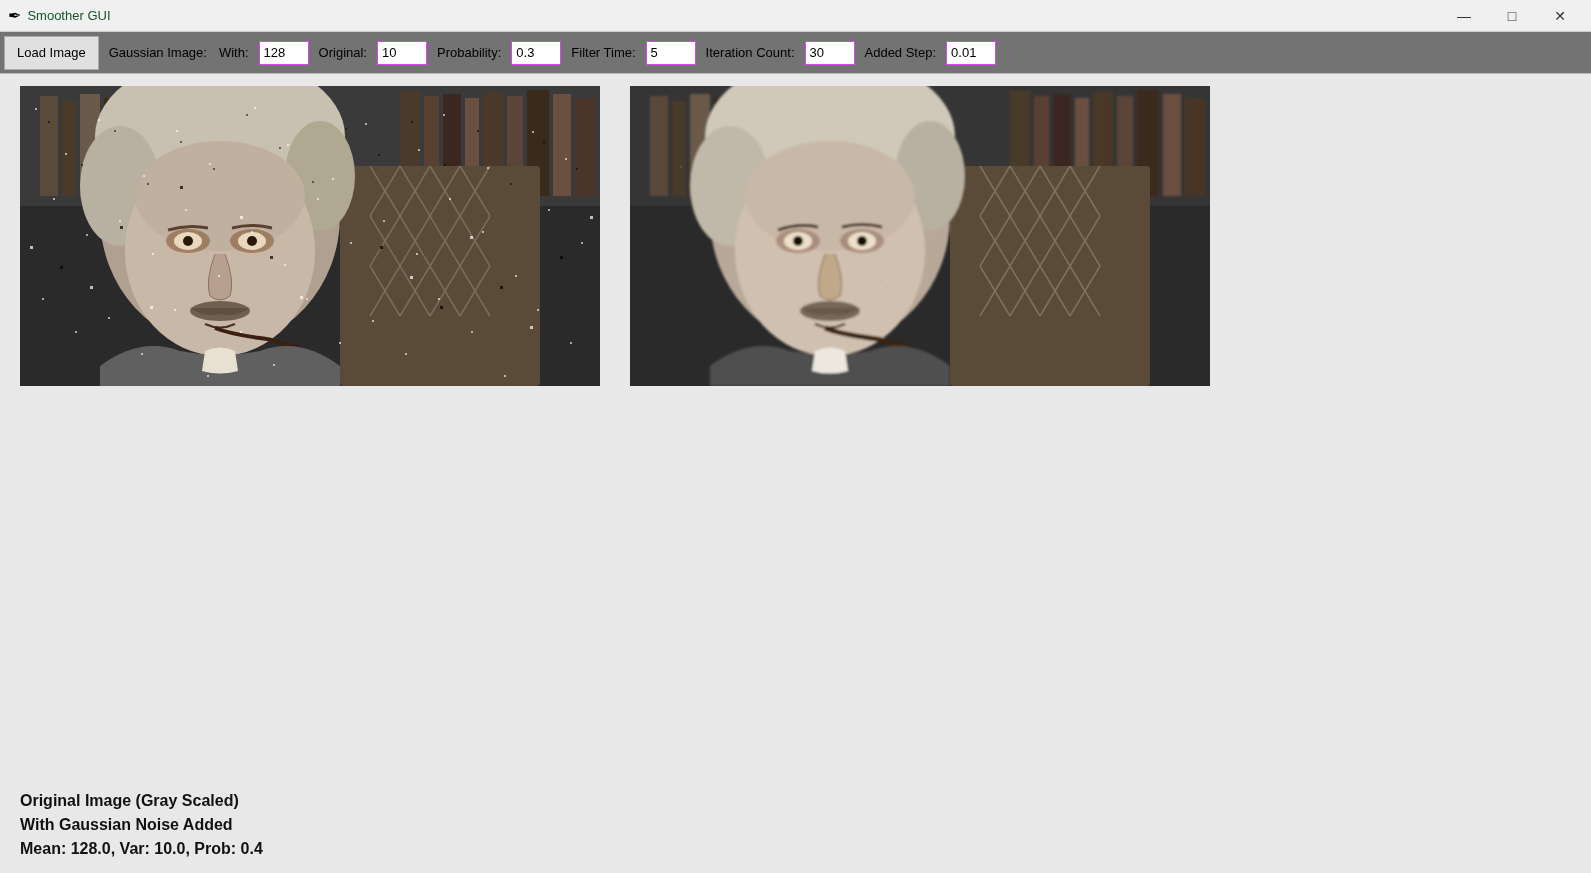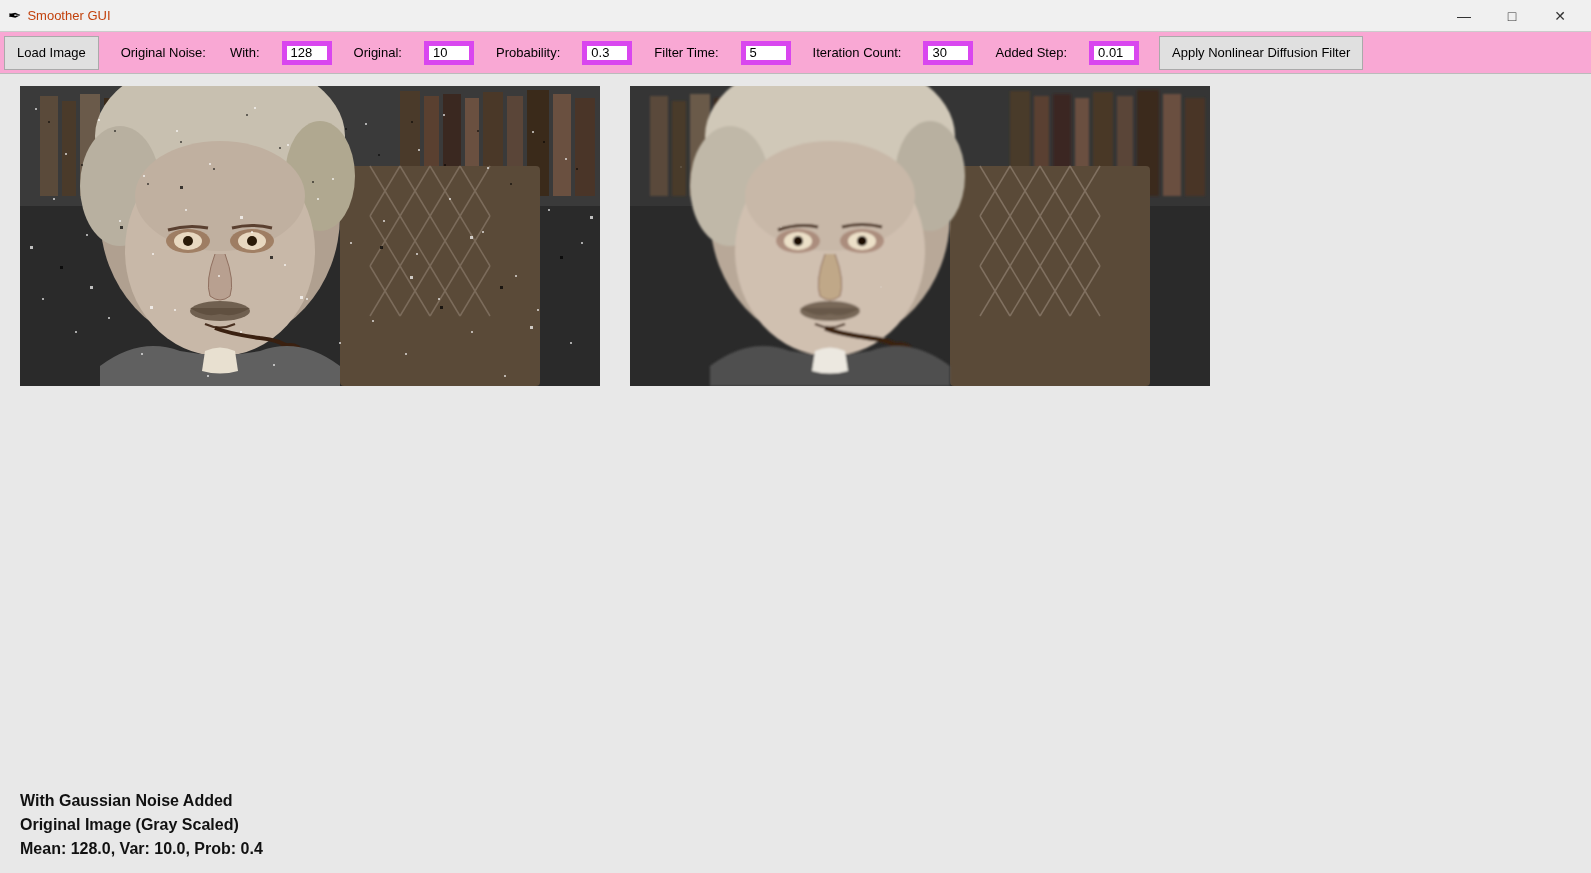--- a/index.html
+++ b/index.html
@@ -29,21 +29,21 @@
       align-items: center;
       gap: 6px;
     }
 
     .title-bar-icon {
       font-size: 16px;
     }
 
     .title-bar-title {
       font-size: 13px;
-      color: #c2410c;
+      color: #14532d;
     }
 
     .title-bar-controls {
       display: flex;
       gap: 2px;
     }
 
     .title-bar-btn {
       width: 46px;
       height: 32px;
@@ -54,25 +54,25 @@
       display: flex;
       align-items: center;
       justify-content: center;
       color: #333;
     }
 
     
     .toolbar {
       display: flex;
       align-items: center;
-      background: #f9a8d4;
+      background: #737373;
       border-bottom: 1px solid #bbb;
       height: 42px;
       padding: 0 4px;
-      gap: 20px;
+      gap: 8px;
     }
 
     .toolbar-btn {
       height: 34px;
       padding: 0 12px;
       background: #e0e0e0;
       border: 1px solid #aaa;
       font-size: 13px;
       cursor: pointer;
       white-space: nowrap;
@@ -81,21 +81,21 @@
 
     .toolbar-label {
       font-size: 13px;
       color: #000;
       white-space: nowrap;
       padding: 0 2px;
     }
 
     .toolbar-input {
       height: 24px;
-      border: 5px solid #d946ef;
+      border: 1px solid #d946ef;
       background: #fff;
       font-size: 13px;
       padding: 0 4px;
       color: #000;
     }
 
     .toolbar-input.narrow { width: 50px; }
 
     
     .main-content {
@@ -161,34 +161,33 @@
   </div>
   <div class="title-bar-controls">
     <button class="title-bar-btn">—</button>
     <button class="title-bar-btn">□</button>
     <button class="title-bar-btn close">✕</button>
   </div>
 </div>
 
 <div class="toolbar">
   <button class="toolbar-btn">Load Image</button>
-  <span class="toolbar-label">Original Noise:</span>
+  <span class="toolbar-label">Gaussian Image:</span>
   <span class="toolbar-label">With:</span>
   <input class="toolbar-input narrow" type="text" value="128" style="">
   <span class="toolbar-label">Original:</span>
   <input class="toolbar-input narrow" type="text" value="10" style="">
   <span class="toolbar-label">Probability:</span>
   <input class="toolbar-input narrow" type="text" value="0.3" style="">
   <span class="toolbar-label">Filter Time:</span>
   <input class="toolbar-input narrow" type="text" value="5" style="">
   <span class="toolbar-label">Iteration Count:</span>
   <input class="toolbar-input narrow" type="text" value="30" style="">
   <span class="toolbar-label">Added Step:</span>
   <input class="toolbar-input narrow" type="text" value="0.01" style="">
-  <button class="toolbar-btn">Apply Nonlinear Diffusion Filter</button>
 </div>
 
 <div class="main-content">
   <div class="images-row">
 
     <div class="image-container">
       <div class="image-placeholder">
         <svg class="einstein-svg" viewBox="0 0 580 300" xmlns="http://www.w3.org/2000/svg">
           <defs>
             <filter id="noise1">
@@ -479,18 +478,18 @@
           </g>
         </svg>
       </div>
     </div>
   </div>
 
   <div class="spacer"></div>
 
   <div class="captions-row">
     <div class="caption">
+      <div class="caption-text">Original Image (Gray Scaled)</div>
       <div class="caption-text">With Gaussian Noise Added</div>
-      <div class="caption-text">Original Image (Gray Scaled)</div>
       <div class="caption-text">Mean: 128.0, Var: 10.0, Prob: 0.4</div>
     </div>
   </div>
 </div>
 
 </body></html>

